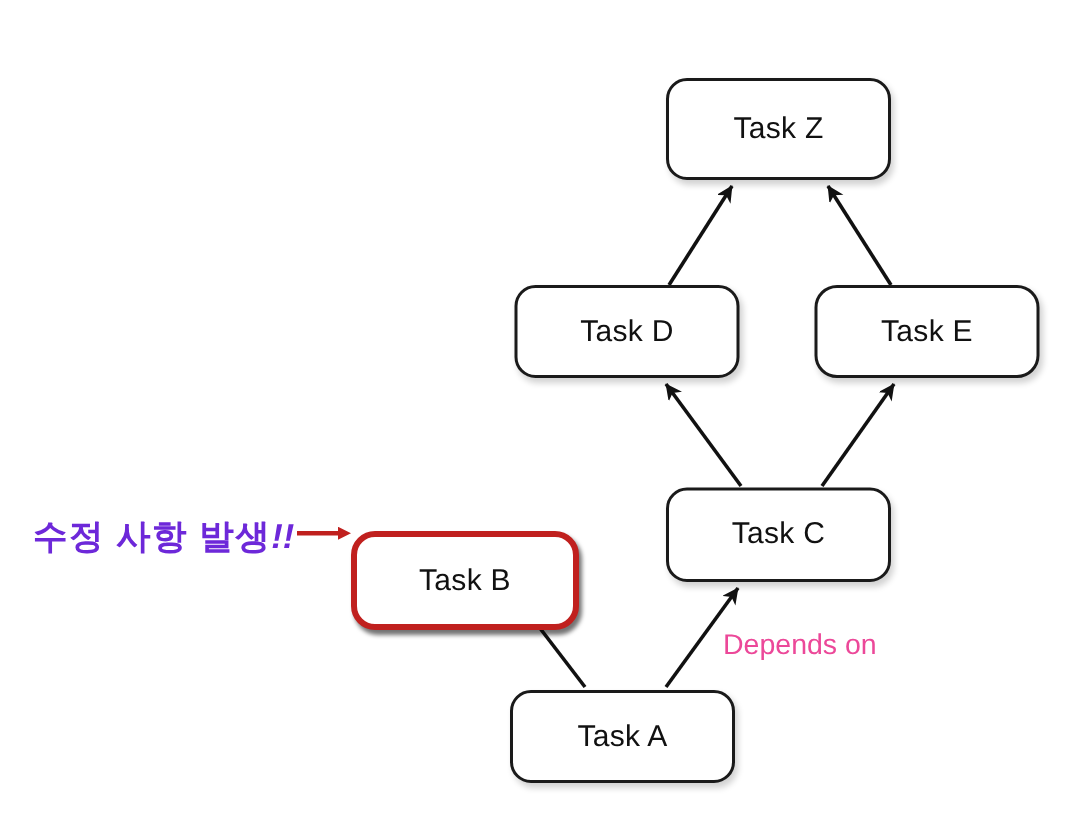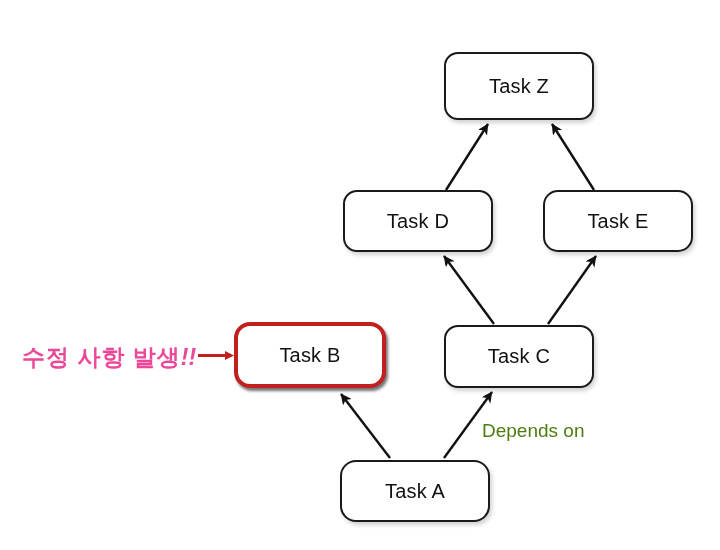--- a/index.html
+++ b/index.html
@@ -34,31 +34,32 @@
     color: #111111;
     font-size: 20px;
     letter-spacing: 0.2px;
     box-shadow: 2px 3px 4px rgba(0,0,0,0.18);
     z-index: 3;
   }
   .node.highlight {
     border: 4px solid #c0201e;
     box-shadow: 2px 3px 3px rgba(0,0,0,0.55);
     border-radius: 16px;
+    margin-top: 32px;
   }
   .edge-label {
     position: absolute;
-    color: #4d7c0f;
+    color: #ec4899;
     font-size: 19px;
     white-space: nowrap;
     z-index: 3;
   }
   .annotation {
     position: absolute;
-    color: #ec4899;
+    color: #6d28d9;
     font-size: 23px;
     font-weight: 700;
     white-space: nowrap;
     letter-spacing: 1px;
     z-index: 4;
   }
   .annotation .bang {
     font-style: italic;
     letter-spacing: 0px;
   }
@@ -121,21 +122,21 @@
   </div>
 
   <div class="node highlight" style="left:234px; top:322px; width:152px; height:66px;">
     <span>Task B</span>
   </div>
 
   <div class="node" style="left:444px; top:325px; width:150px; height:63px;">
     <span>Task C</span>
   </div>
 
-  <div class="node" style="left:340px; top:460px; width:150px; height:62px;border-radius:16px;">
+  <div class="node" style="left:340px; top:460px; width:150px; height:62px;">
     <span>Task A</span>
   </div>
 
   <div class="edge-label" style="left:482px; top:420px;">Depends on</div>
 
   <div class="annotation" style="left:22px; top:342px;">
     <span>수정 사항 발생</span><span class="bang">!!</span>
   </div>
 
 </div>

